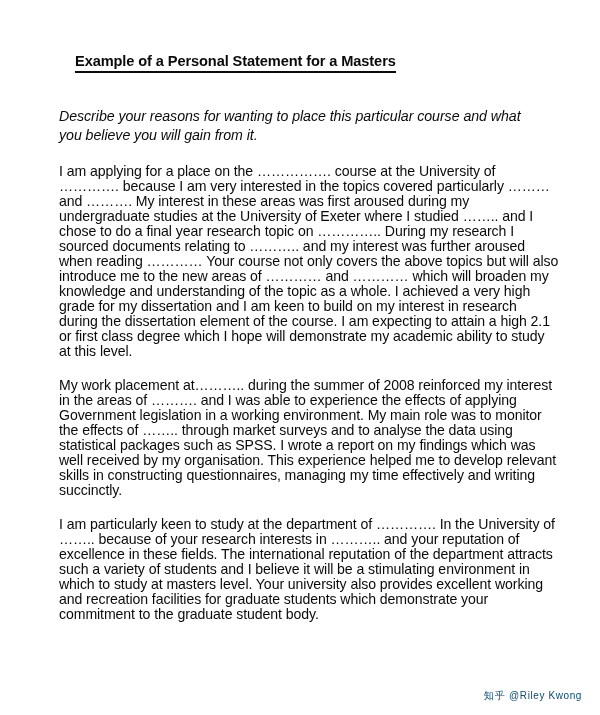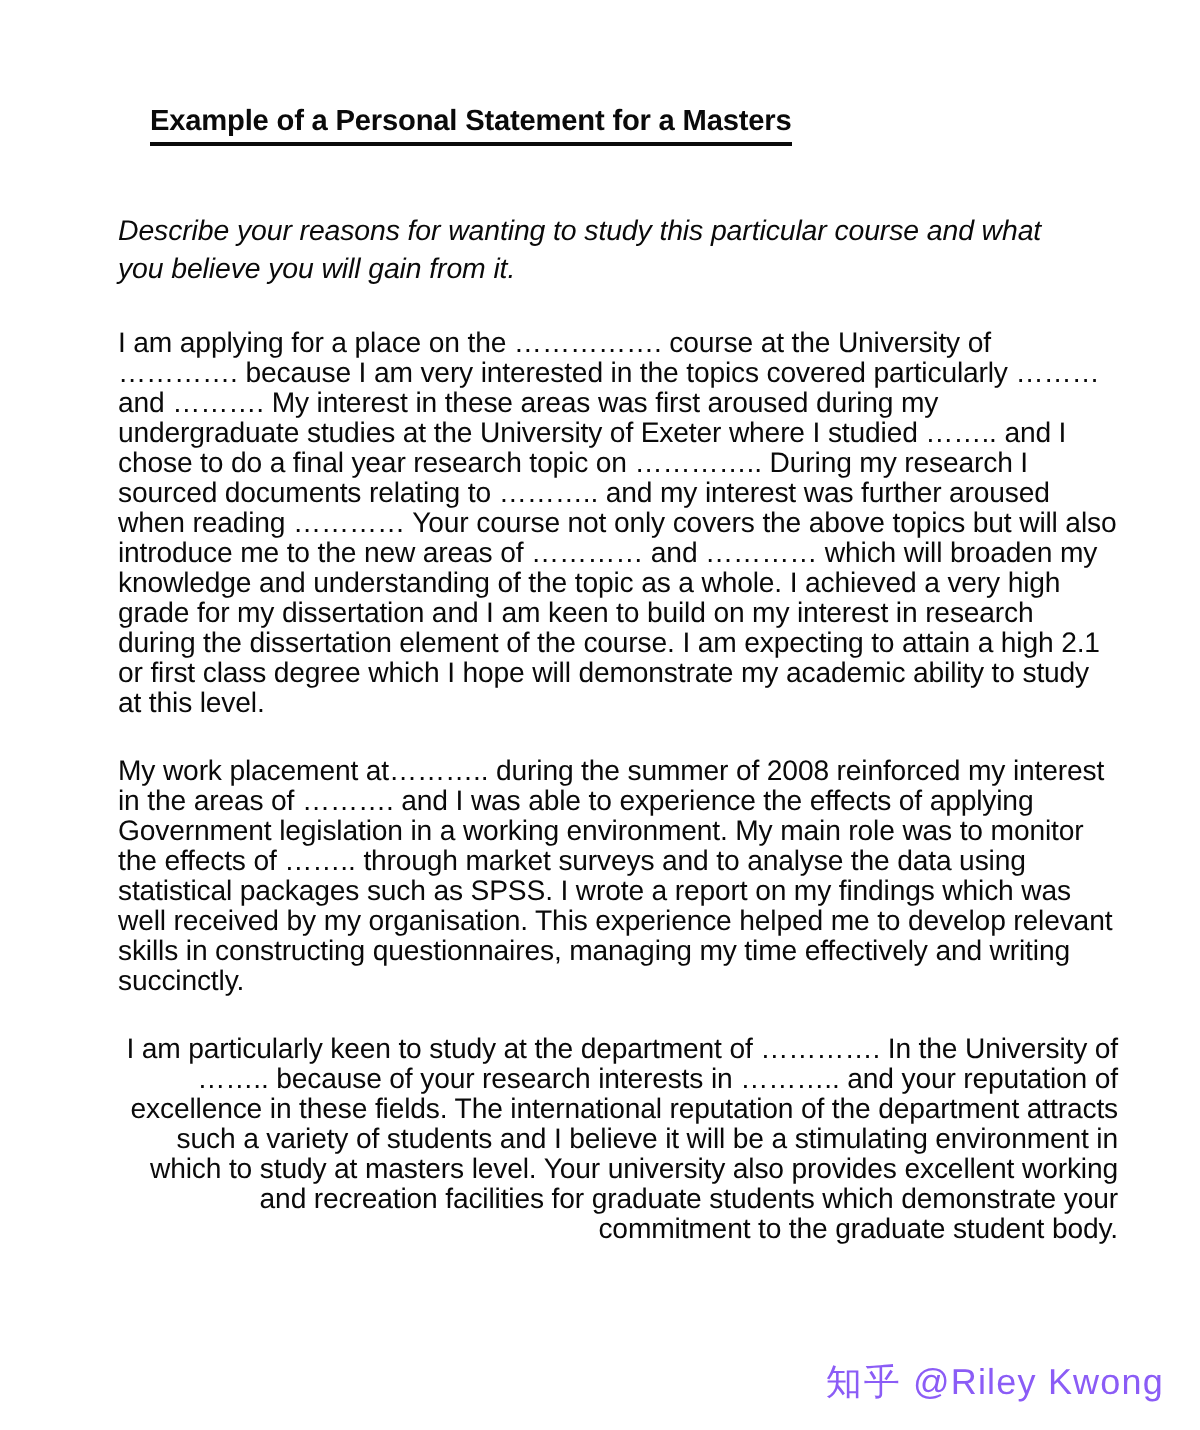--- a/index.html
+++ b/index.html
@@ -60,49 +60,48 @@
     font-size: 14.1px;
     line-height: 15px;
     margin: 0 0 19px 0;
     width: 500px;
     letter-spacing: -0.08px;
     text-align: left;
   }
 
   .body-para:last-child {
     margin-bottom: 16px;
-    text-align: right;
   }
 
   .watermark {
     position: absolute;
     right: 18px;
     bottom: 12px;
-    font-size: 18px;
-    color: #8b5cf6;
+    font-size: 10px;
+    color: #0c4a6e;
     letter-spacing: 0.6px;
     white-space: nowrap;
     user-select: none;
   }
   .watermark .wm-logo {
     font-family: "DejaVu Sans", sans-serif;
     letter-spacing: 1px;
   }
 </style>
 </head>
 <body>
 
 <div class="page">
   <div class="content">
 
     <div class="title-row">
       <h1 class="doc-title">Example of a Personal Statement for a Masters</h1>
     </div>
 
-    <p class="doc-subtitle">Describe your reasons for wanting to study this particular course and what you believe you will gain from it.</p>
+    <p class="doc-subtitle">Describe your reasons for wanting to place this particular course and what you believe you will gain from it.</p>
 
     <p class="body-para">I am applying for a place on the ……………. course at the University of …………. because I am very interested in the topics covered particularly ……… and ……….   My interest in these areas was first aroused during my undergraduate studies at the University of Exeter where I studied …….. and I chose to do a final year research topic on …………..   During my research I sourced documents relating to ……….. and my interest was further aroused when reading …………  Your course not only covers the above topics but will also introduce me to the new areas of ………… and ………… which will broaden my knowledge and understanding of the topic as a whole. I achieved a very high grade for my dissertation and I am keen to build on my interest in research during the dissertation element of the course. I am expecting to attain a high 2.1 or first class degree which I hope will demonstrate my academic ability to study at this level.</p>
 
     <p class="body-para">My work placement at……….. during the summer of 2008 reinforced my interest in the areas of ………. and I was able to experience the effects of applying Government legislation in a working environment. My main role was to monitor the effects of …….. through market surveys and to analyse the data using statistical packages such as SPSS. I wrote a report on my findings which was well received by my organisation. This experience helped me to develop relevant skills in constructing questionnaires, managing my time effectively and writing succinctly.</p>
 
     <p class="body-para">I am particularly keen to study at the department of …………. In the University of …….. because of your research interests in ……….. and your reputation of excellence in these fields. The international reputation of the department attracts such a variety of students and I believe it will be a stimulating environment in which to study at masters level. Your university also provides excellent working and recreation facilities for graduate students which demonstrate your commitment to the graduate student body.</p>
 
   </div>
 
   <div class="watermark">

